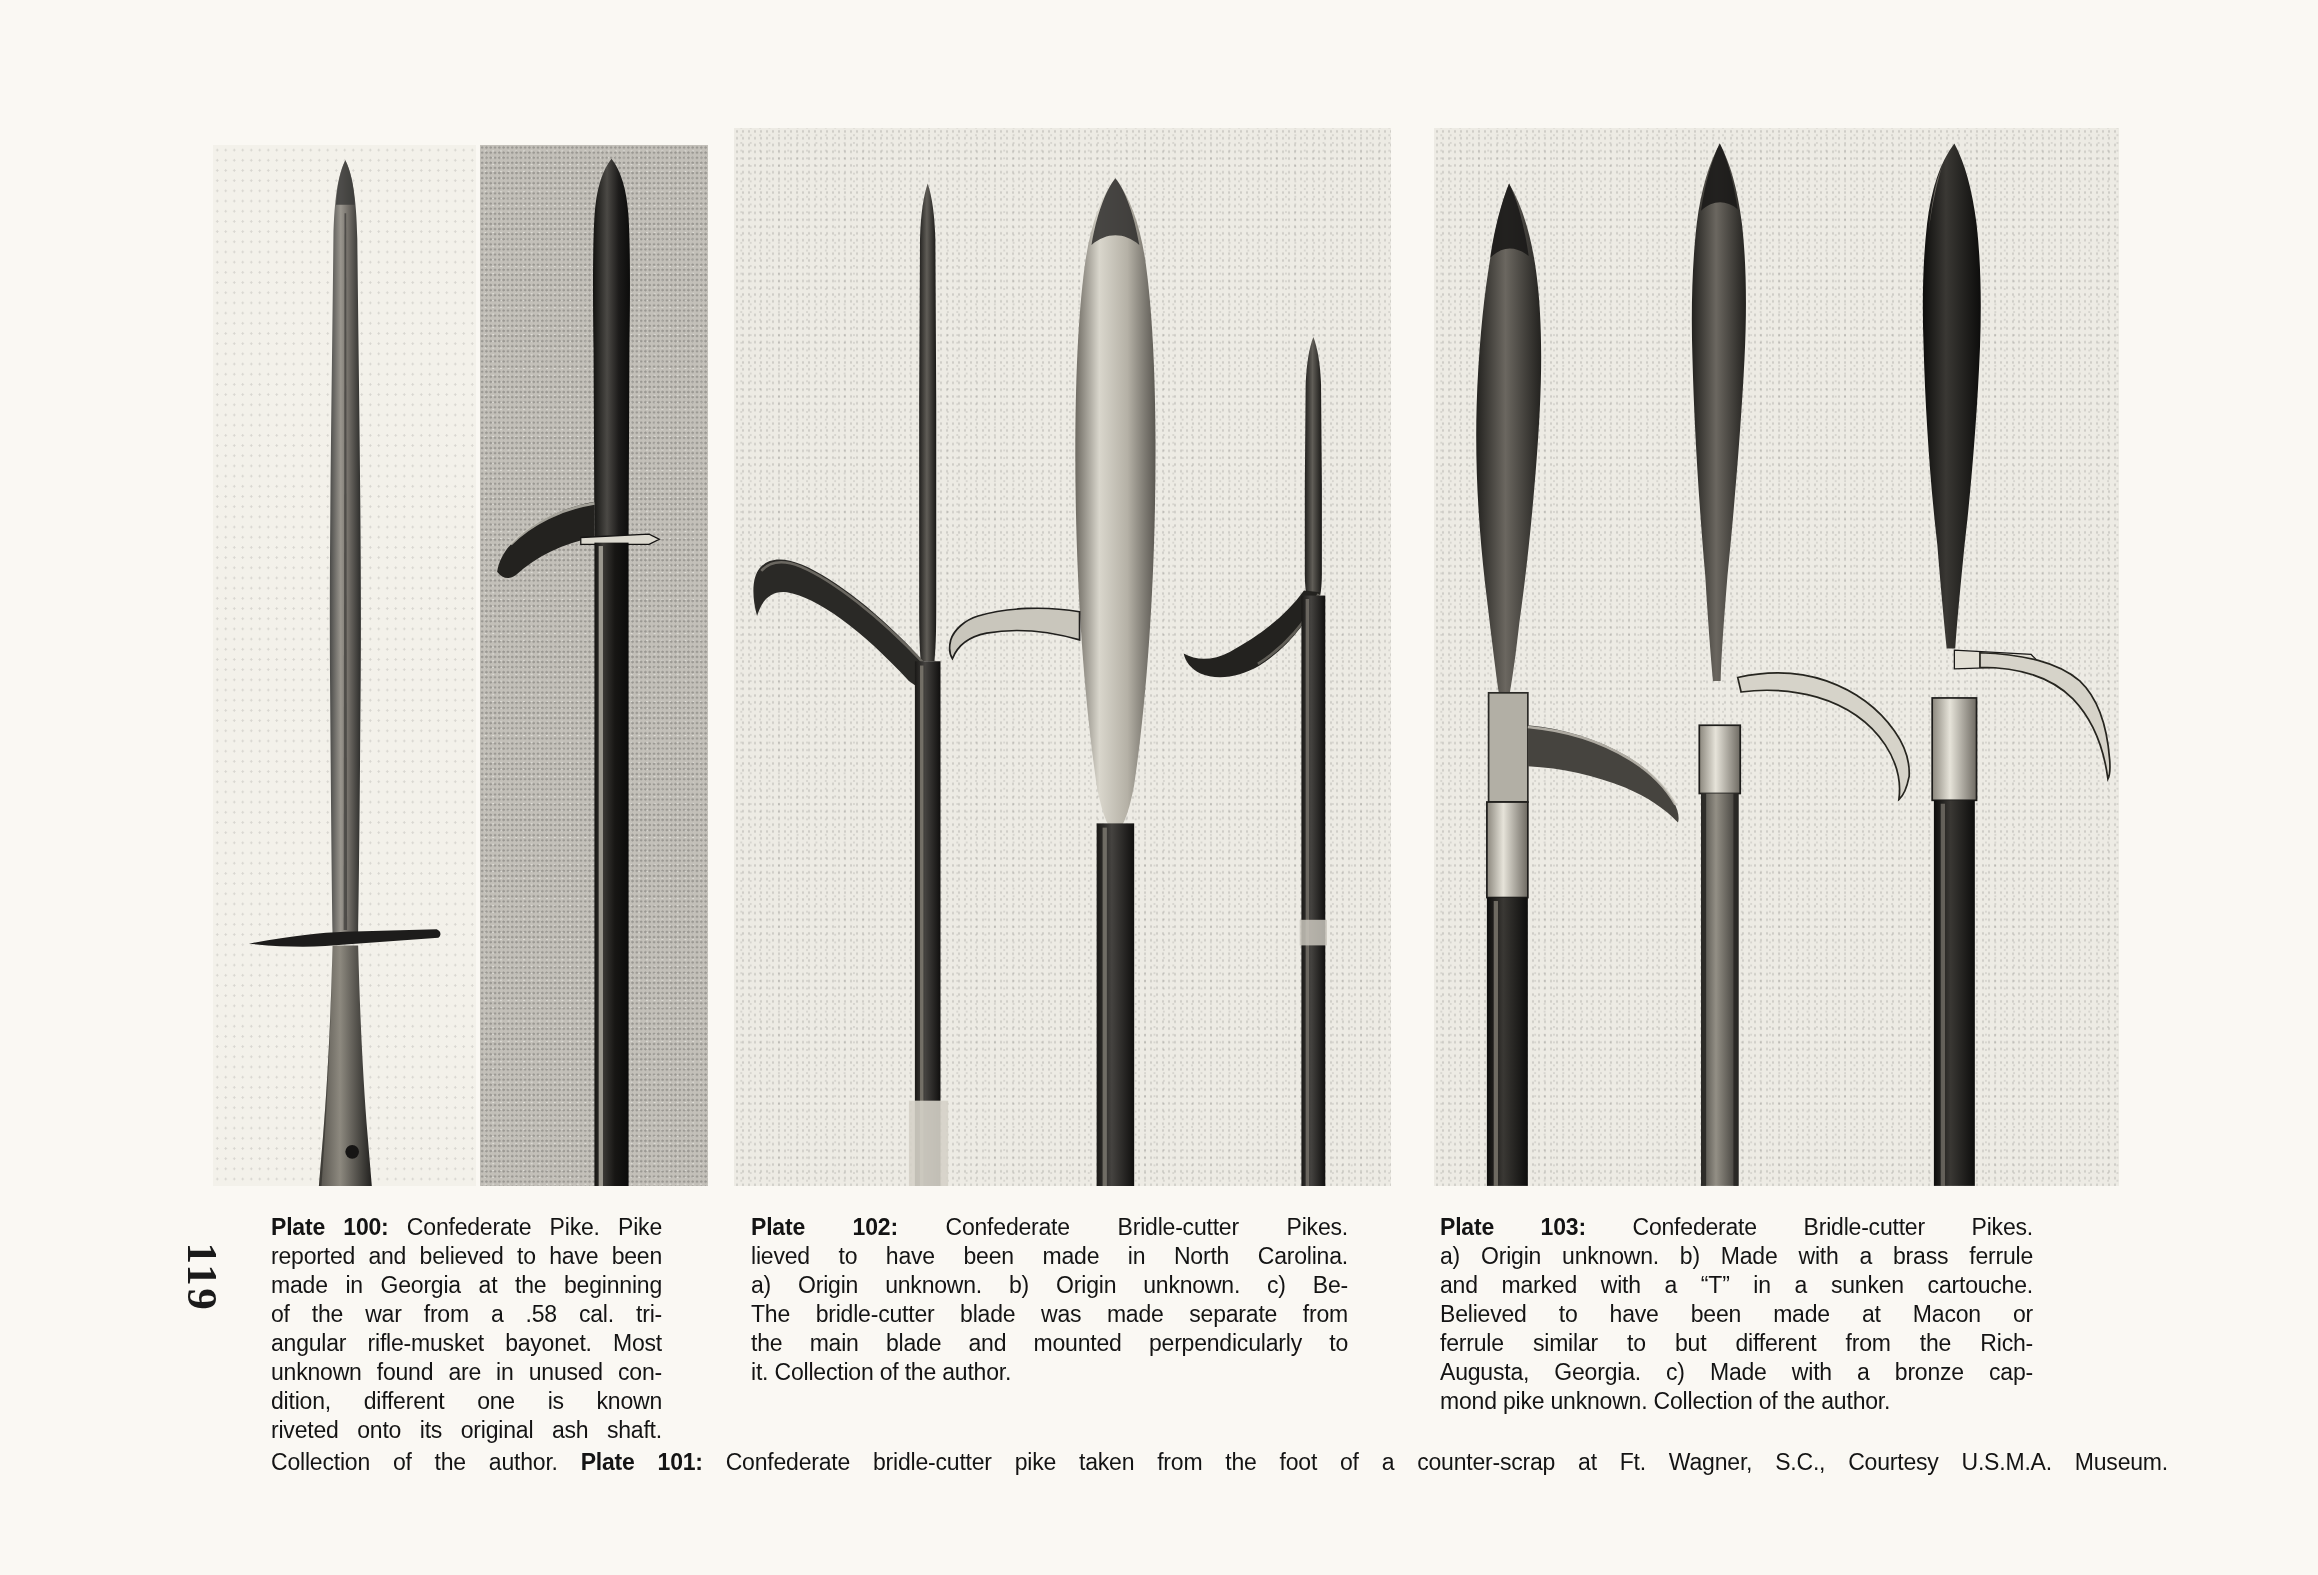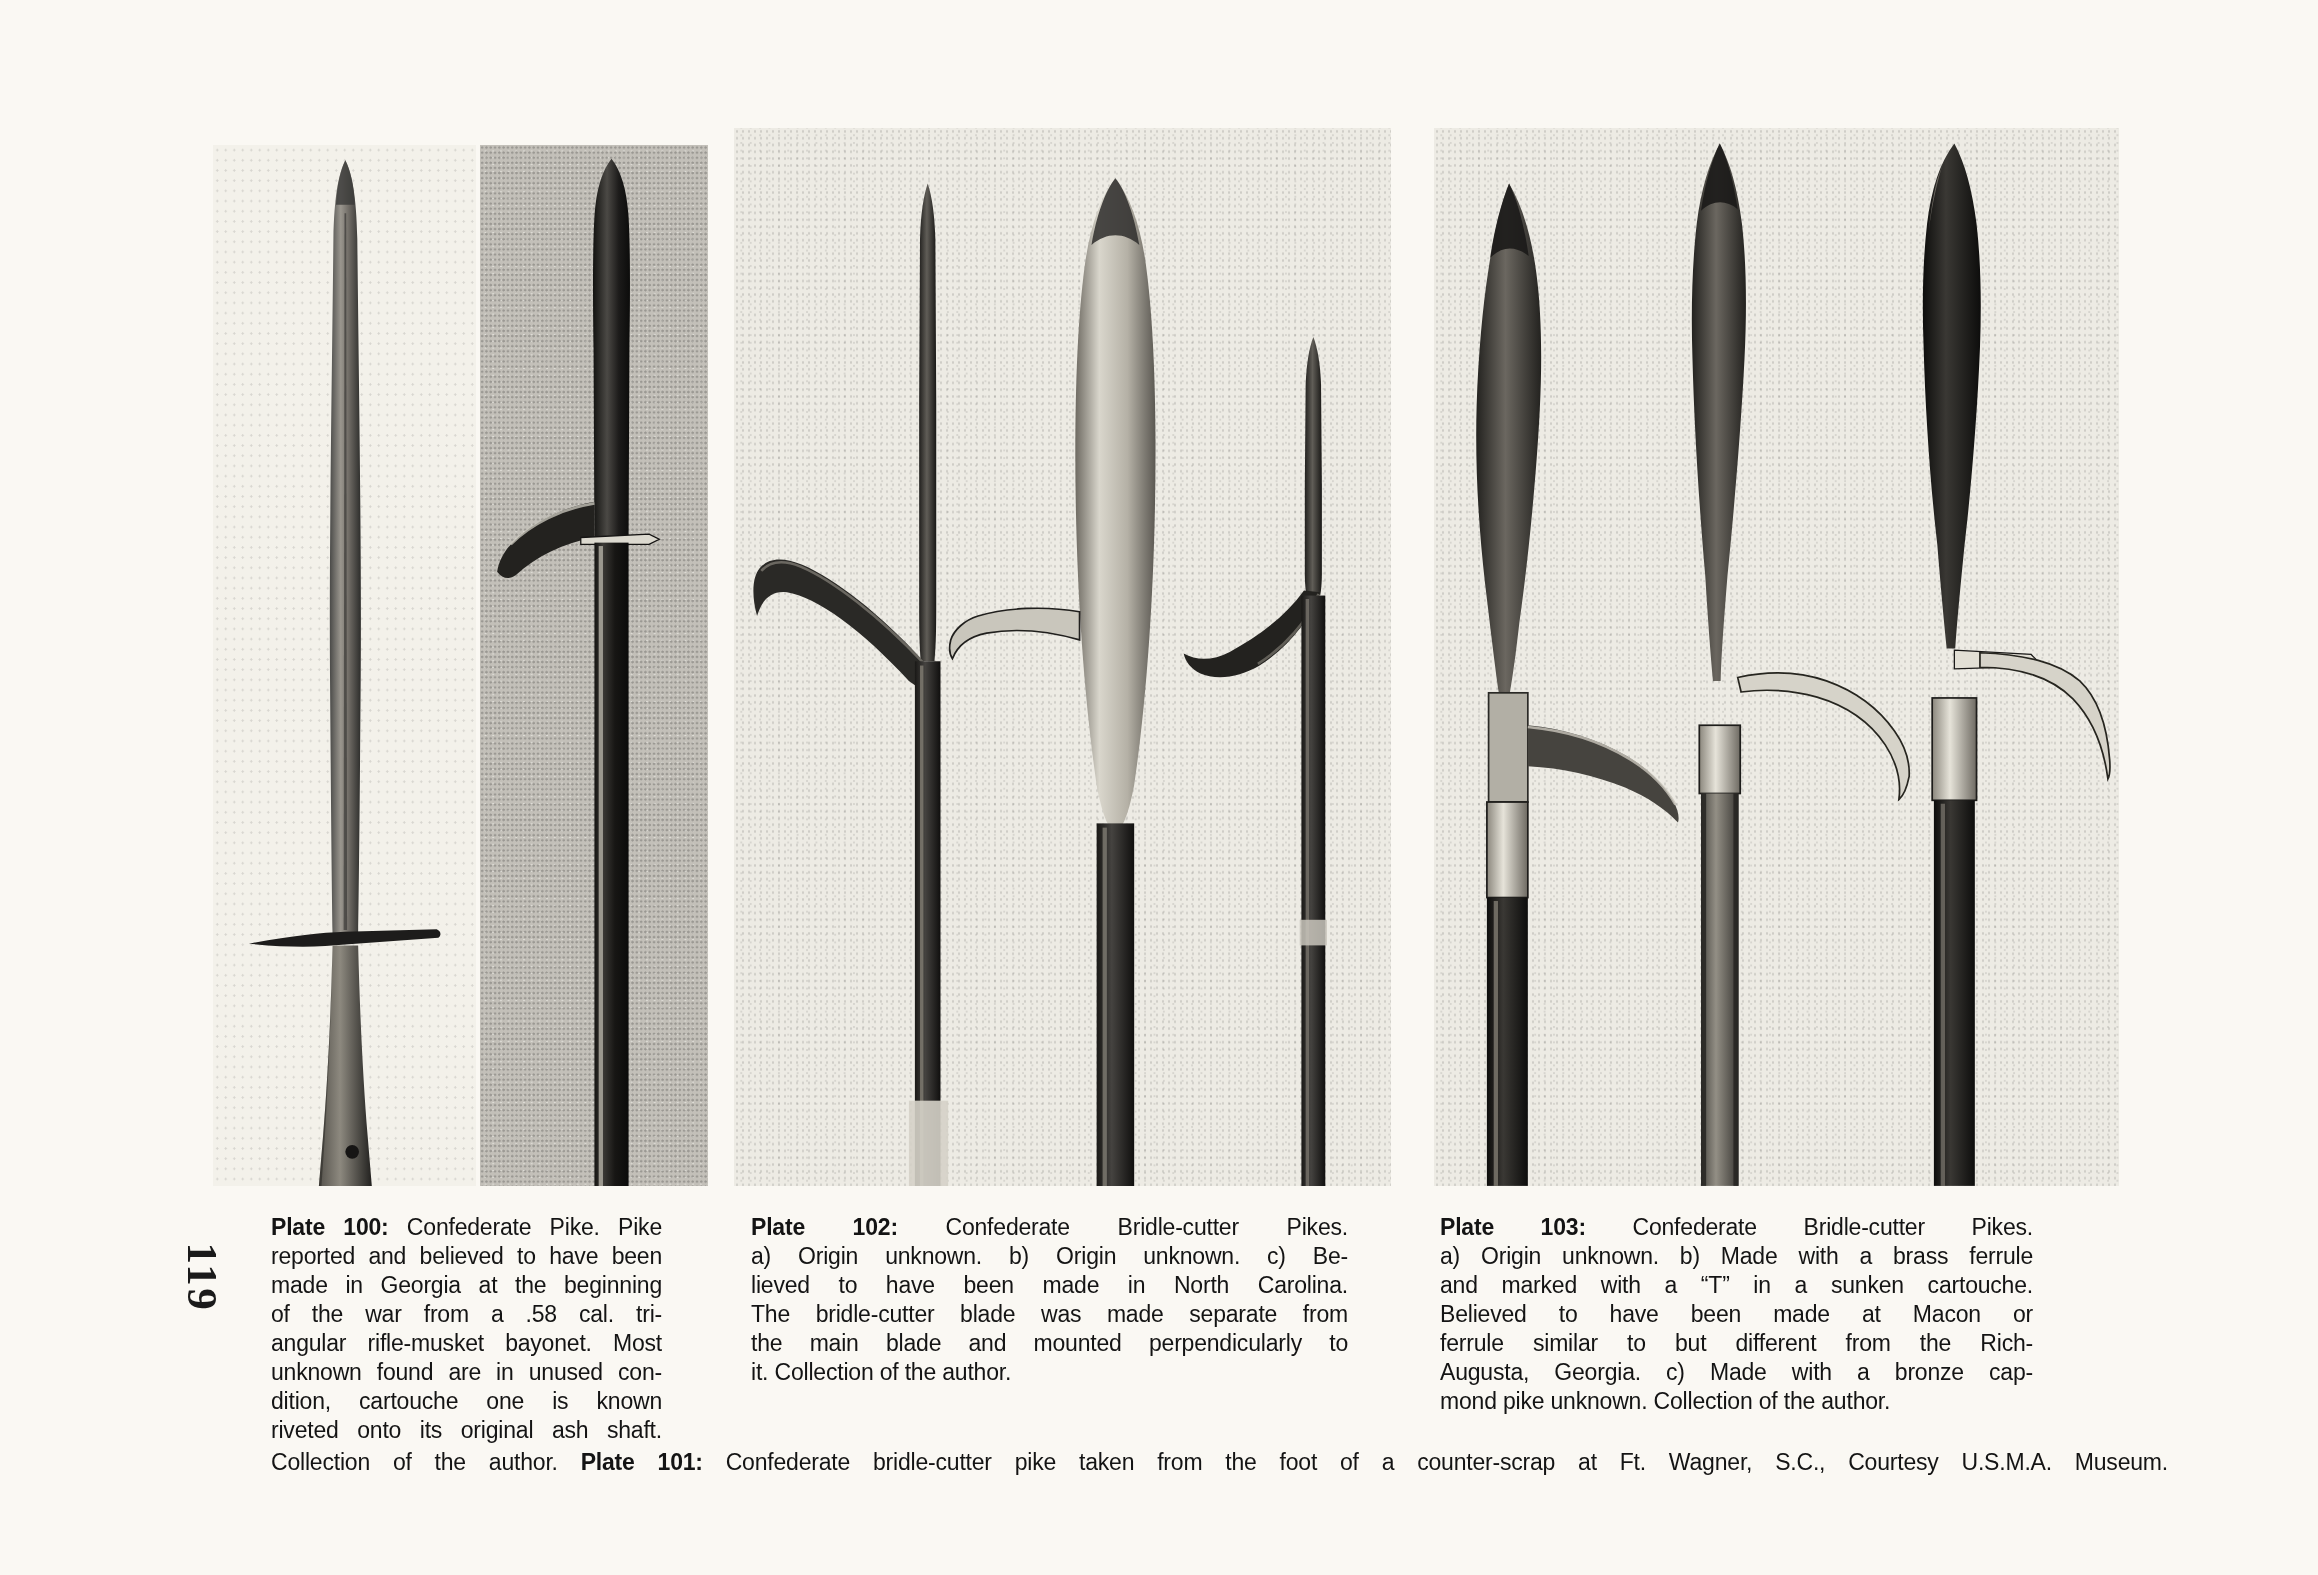--- a/index.html
+++ b/index.html
@@ -223,27 +223,27 @@
     </svg>
   </figure>
 
   <div class="cap col1">
       <div class="cap-line"><b>Plate 100:</b> Confederate Pike. Pike</div>
       <div class="cap-line">reported and believed to have been</div>
       <div class="cap-line">made in Georgia at the beginning</div>
       <div class="cap-line">of the war from a .58 cal. tri-</div>
       <div class="cap-line">angular rifle-musket bayonet. Most</div>
       <div class="cap-line">unknown found are in unused con-</div>
-      <div class="cap-line">dition, cartouche one is known</div>
+      <div class="cap-line">dition, different one is known</div>
       <div class="cap-line">riveted onto its original ash shaft.</div>
     </div>
   <div class="cap col2">
       <div class="cap-line"><b>Plate 102:</b> Confederate Bridle-cutter Pikes.</div>
+      <div class="cap-line">lieved to have been made in North Carolina.</div>
       <div class="cap-line">a) Origin unknown. b) Origin unknown. c) Be-</div>
-      <div class="cap-line">lieved to have been made in North Carolina.</div>
       <div class="cap-line">The bridle-cutter blade was made separate from</div>
       <div class="cap-line">the main blade and mounted perpendicularly to</div>
       <div class="cap-line no-just">it. Collection of the author.</div>
     </div>
   <div class="cap col3">
       <div class="cap-line"><b>Plate 103:</b> Confederate Bridle-cutter Pikes.</div>
       <div class="cap-line">a) Origin unknown. b) Made with a brass ferrule</div>
       <div class="cap-line">and marked with a “T” in a sunken cartouche.</div>
       <div class="cap-line">Believed to have been made at Macon or</div>
       <div class="cap-line">ferrule similar to but different from the Rich-</div>

